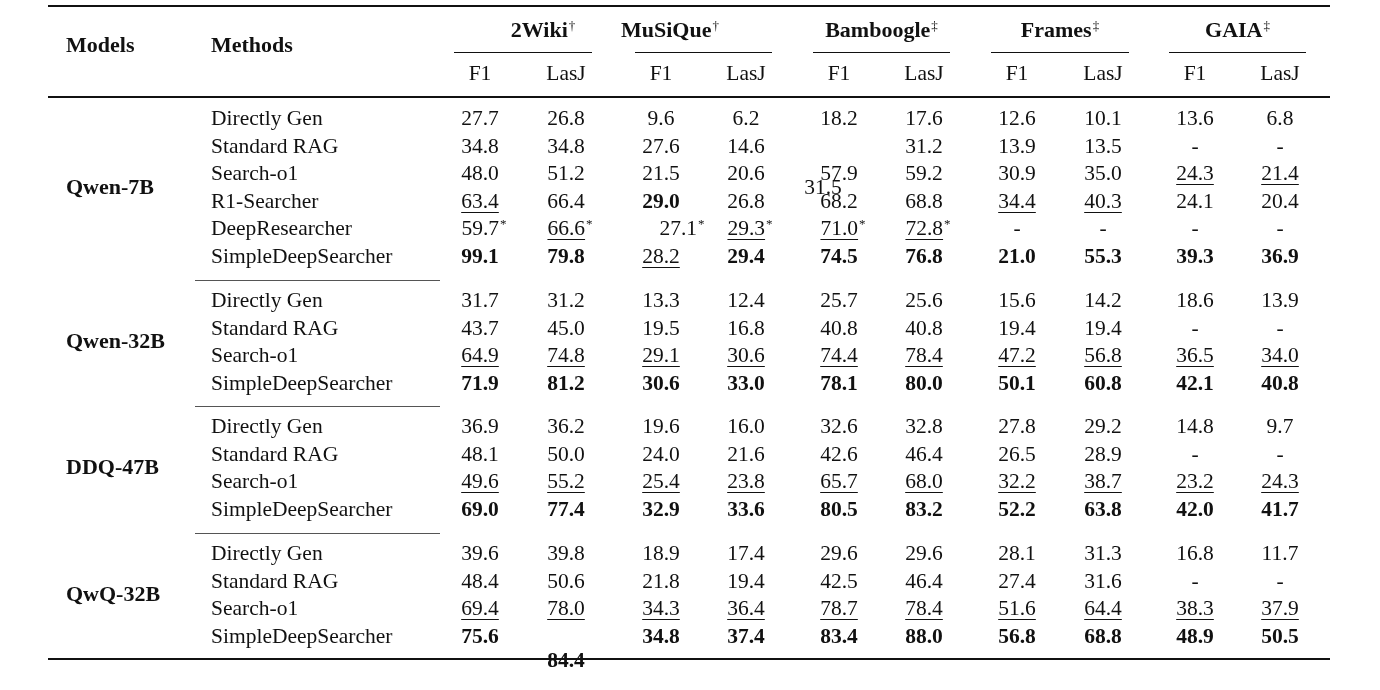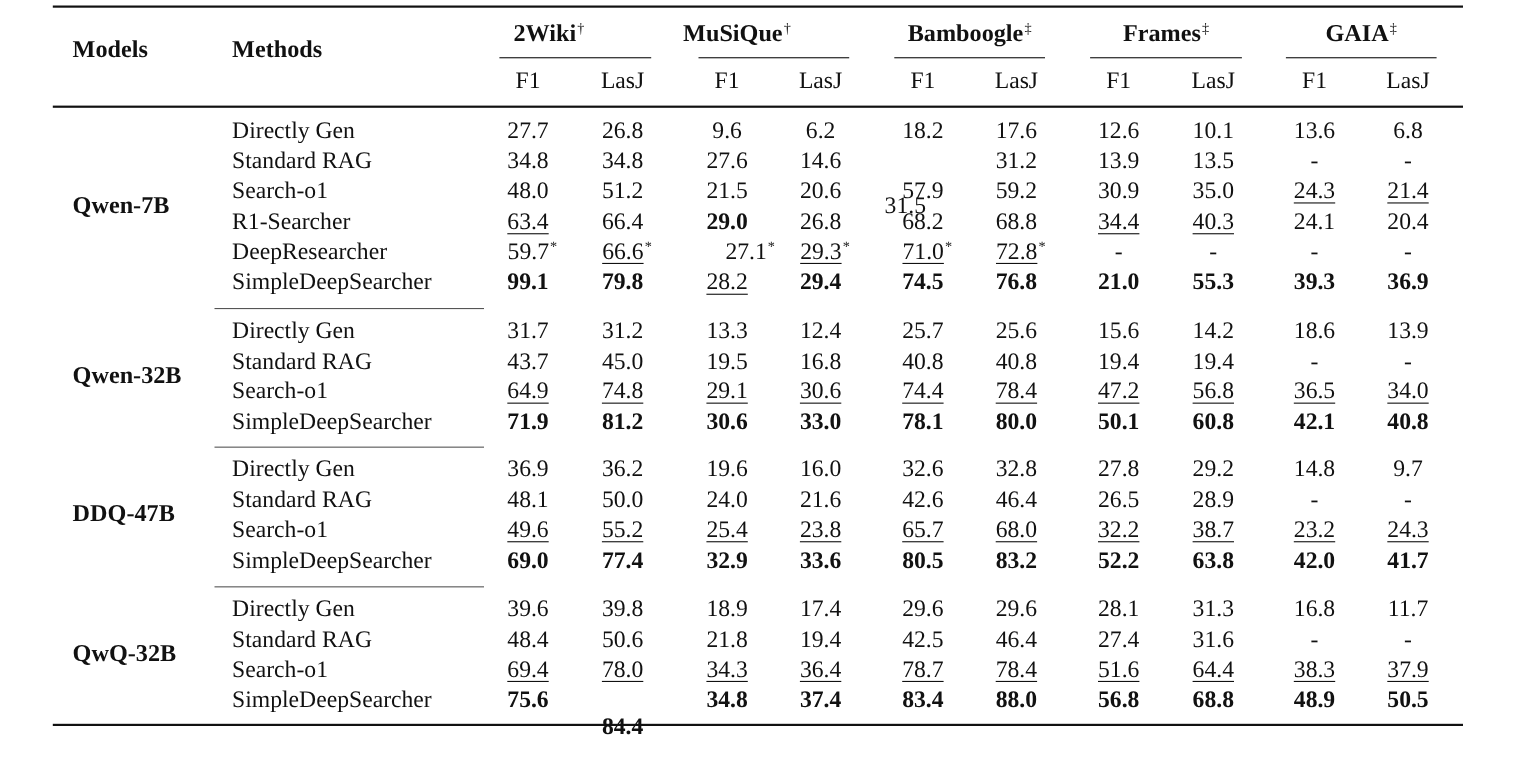--- a/index.html
+++ b/index.html
@@ -21,21 +21,21 @@
 <div id="table">
 
   <div class="rule" style="left:48px;top:5px;width:1282px;height:2px;"></div>
   <div class="rule" style="left:48px;top:96px;width:1282px;height:1.5px;"></div>
   <div class="rule" style="left:48px;top:658px;width:1282px;height:2px;"></div>
 
   <div class="cell hdr" style="left:66px;top:31px;">Models</div>
   <div class="cell hdr" style="left:211px;top:31px;">Methods</div>
 
   <div id="dataset-headers">
-      <div class="cell hdr" style="left: 416px; width: 166px; top: 16px; text-align: center;"><span>2Wiki</span><sup style="font-weight: normal;">†</sup></div>
+      <div class="cell hdr" style="left: 460px; width: 166px; top: 16px; text-align: center;"><span>2Wiki</span><sup style="font-weight: normal;">†</sup></div>
       <div class="rule" style="left: 454px; width: 138px; top: 52px; height: 1.2px;"></div>
       <div class="cell num sub" style="left: 440px; top: 59px;">F1</div>
       <div class="cell num sub" style="left: 526px; top: 59px;">LasJ</div>
       <div class="cell hdr" style="left: 621px; width: 165px; top: 16px; text-align: left;"><span>MuSiQue</span><sup style="font-weight: normal;">†</sup></div>
       <div class="rule" style="left: 635px; width: 137px; top: 52px; height: 1.2px;"></div>
       <div class="cell num sub" style="left: 621px; top: 59px;">F1</div>
       <div class="cell num sub" style="left: 706px; top: 59px;">LasJ</div>
       <div class="cell hdr" style="left: 799px; width: 165px; top: 16px; text-align: center;"><span>Bamboogle</span><sup style="font-weight: normal;">‡</sup></div>
       <div class="rule" style="left: 813px; width: 137px; top: 52px; height: 1.2px;"></div>
       <div class="cell num sub" style="left: 799px; top: 59px;">F1</div>

